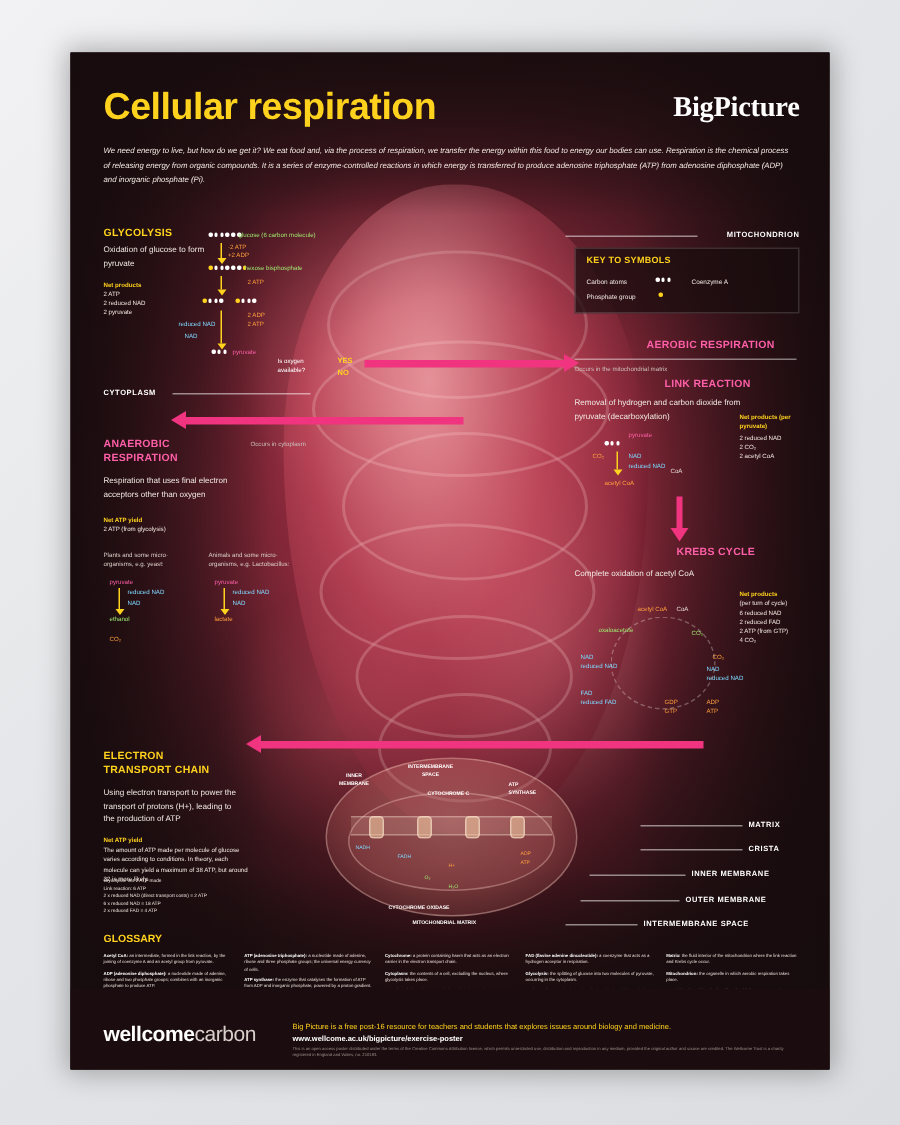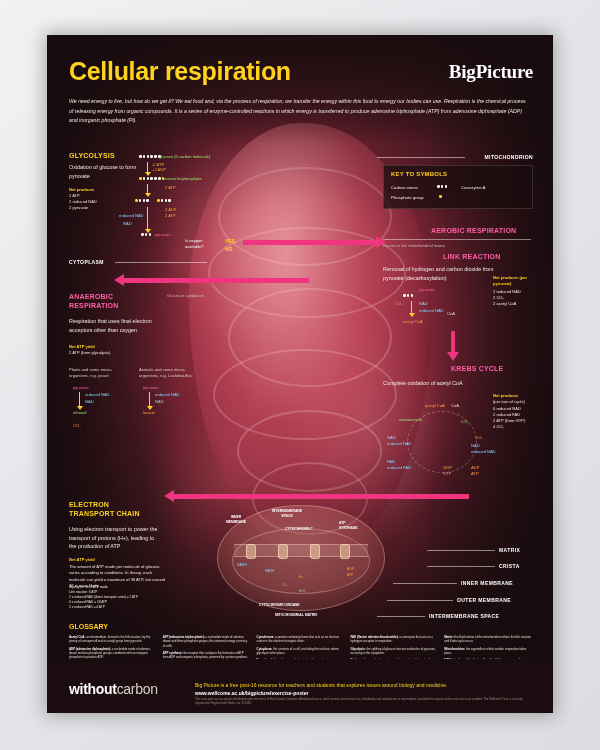--- a/index.html
+++ b/index.html
@@ -620,20 +620,20 @@
       <div class="gcol">
         <div class="gitem"><b>Matrix:</b> <span>the fluid interior of the mitochondrion where the link reaction and Krebs cycle occur.</span></div>
         <div class="gitem"><b>Mitochondrion:</b> <span>the organelle in which aerobic respiration takes place.</span></div>
         <div class="gitem"><b>NAD (nicotinamide adenine dinucleotide):</b> <span>a coenzyme that acts as a hydrogen acceptor in respiration.</span></div>
         <div class="gitem"><b>Oxidation:</b> <span>loss of electrons, loss of hydrogen or gain of oxygen.</span></div>
         <div class="gitem"><b>Oxidative phosphorylation:</b> <span>the synthesis of ATP using energy from electron transport.</span></div>
       </div>
     </div>
 
     <div id="footer">
-      <div id="wt-logo"><span>without</span><span class="light">carbon</span></div>
+      <div id="wt-logo"><span>wellcome</span><span class="light">carbon</span></div>
       <div id="foot-text">Big Picture is a free post-16 resource for teachers and students that explores issues around biology and medicine.</div>
       <div id="foot-url">www.wellcome.ac.uk/bigpicture/exercise-poster</div>
       <div id="foot-fine">This is an open access poster distributed under the terms of the Creative Commons Attribution licence, which permits unrestricted use, distribution and reproduction in any medium, provided the original author and source are credited. The Wellcome Trust is a charity registered in England and Wales, no. 210183.</div>
     </div>
 
   </div>
 </div>
 
 </body></html>

